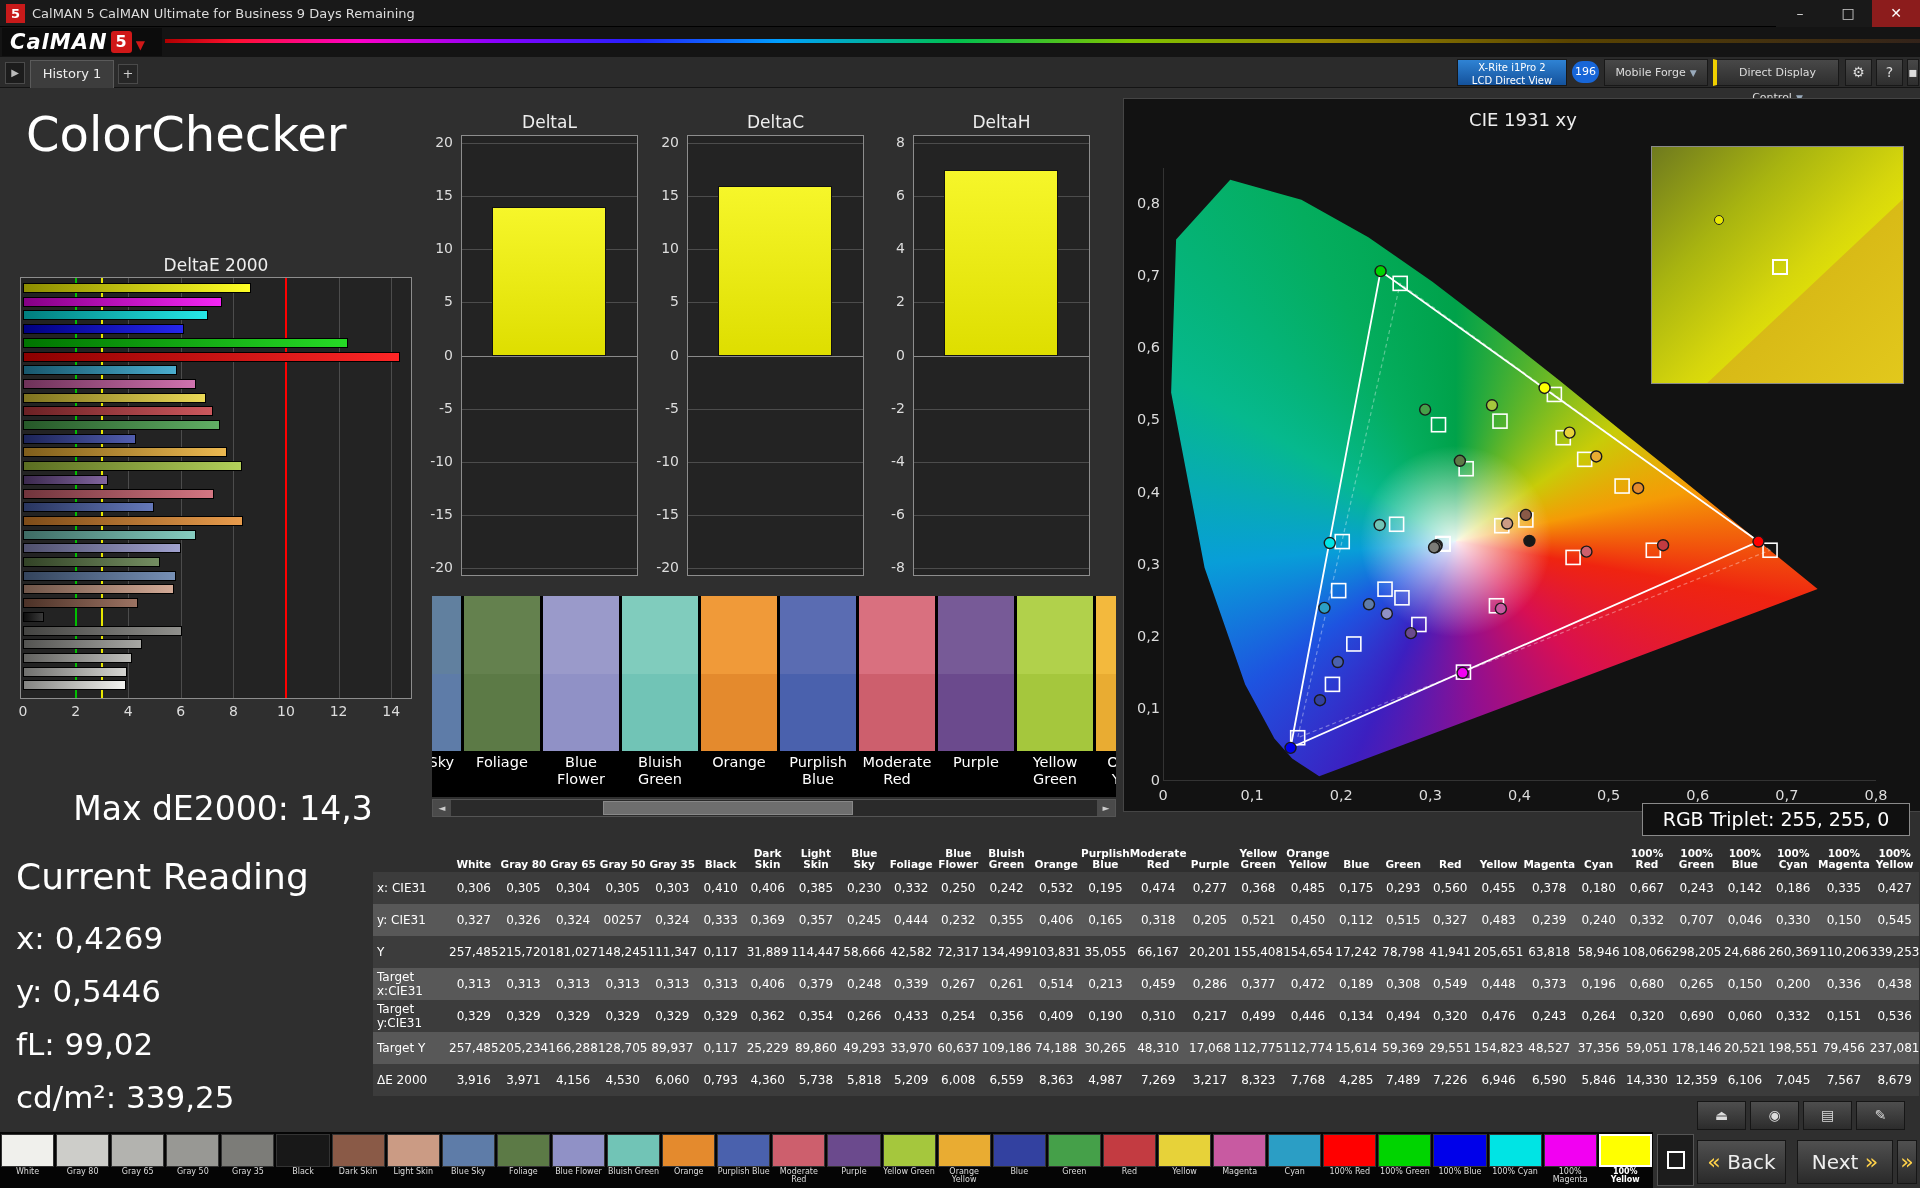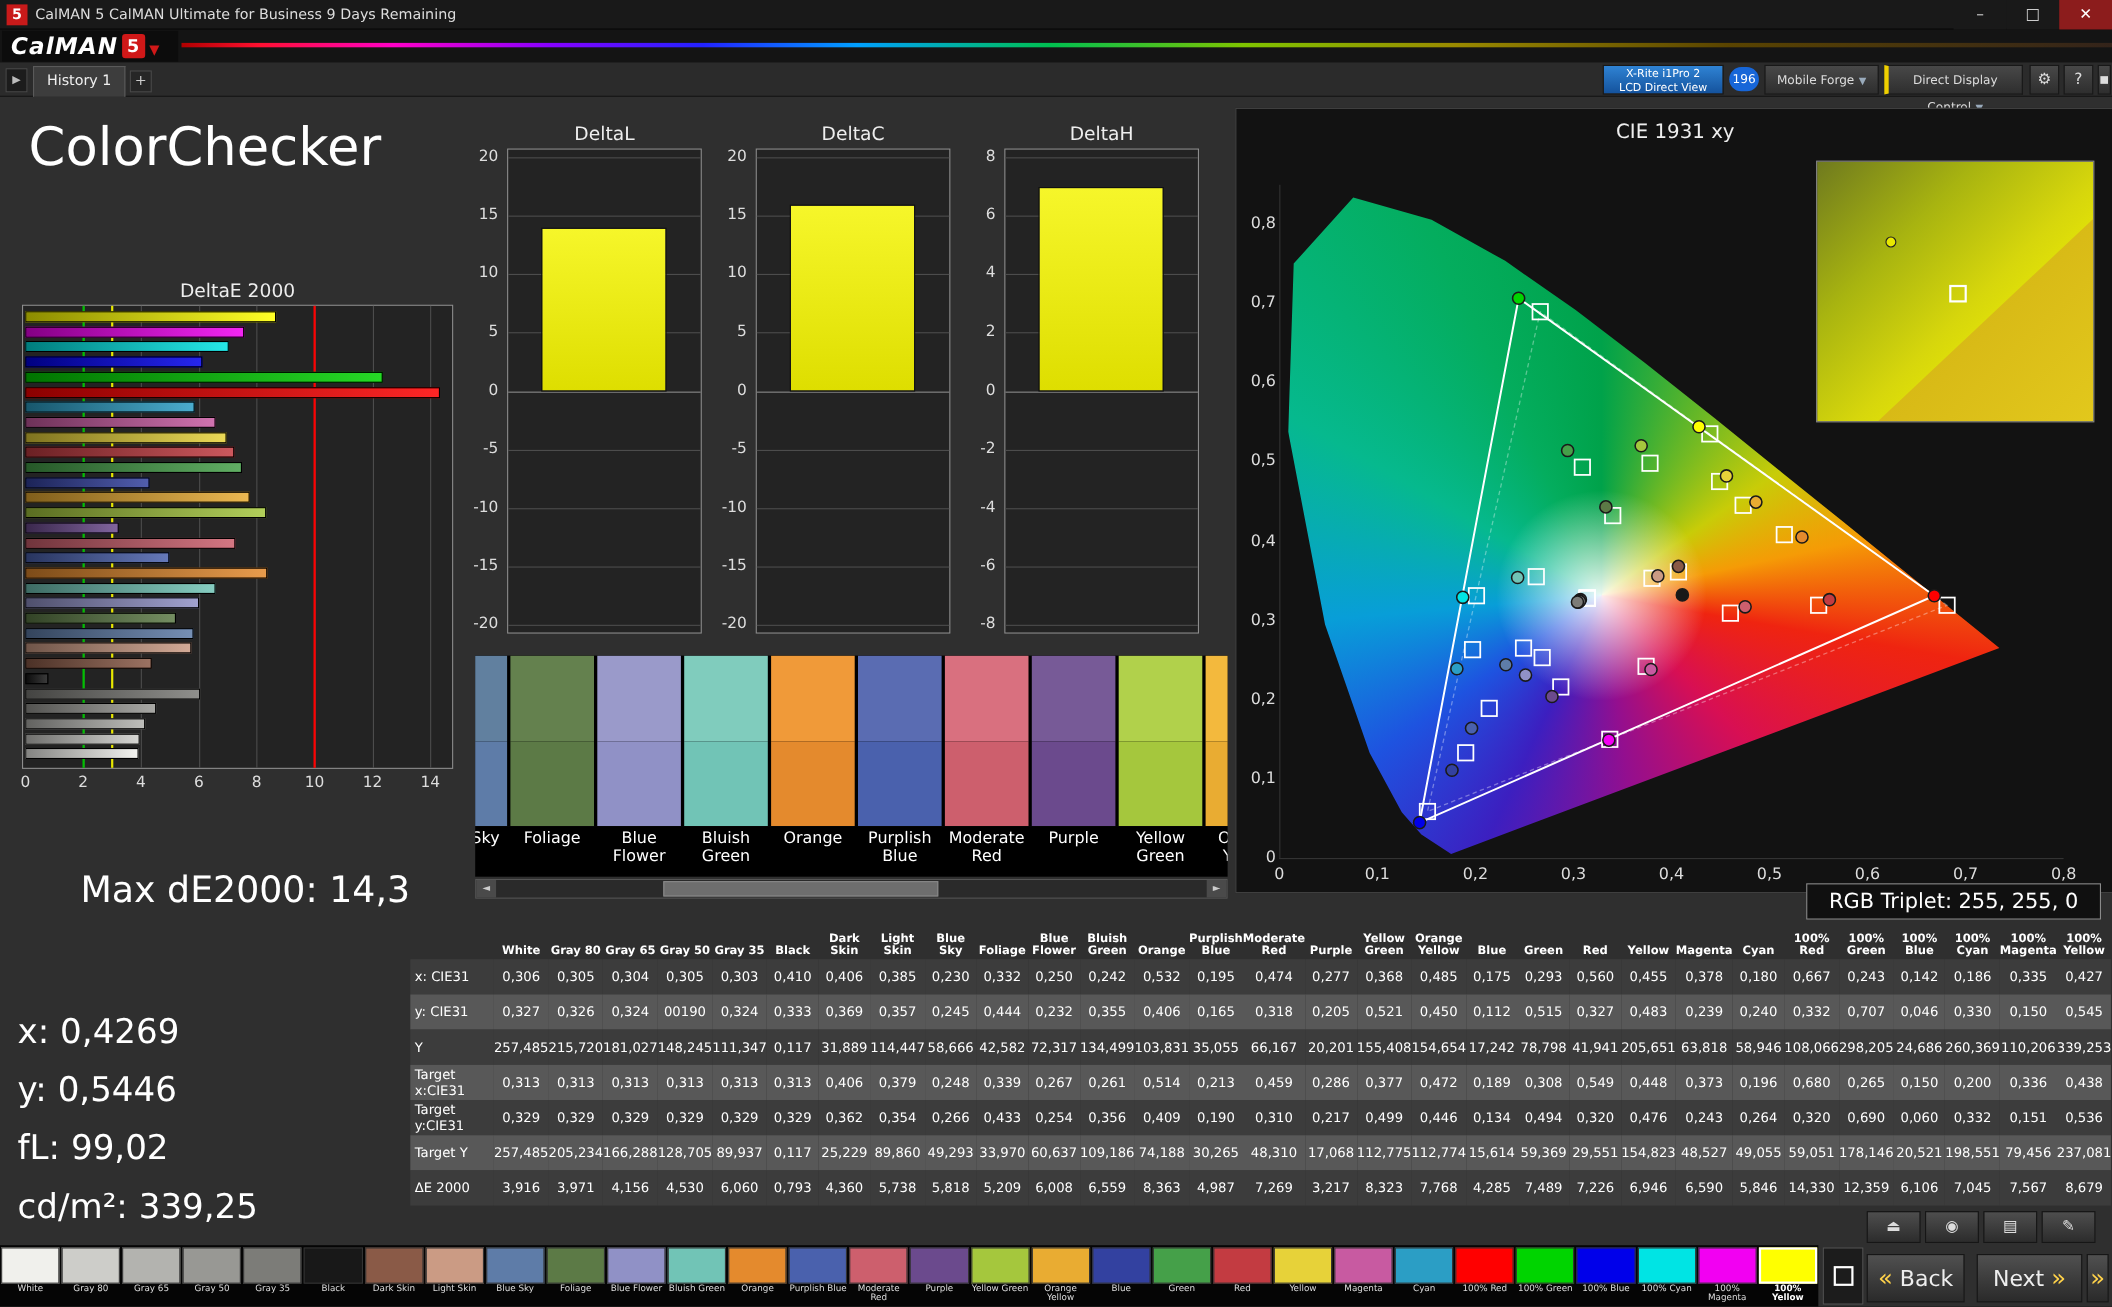--- a/index.html
+++ b/index.html
@@ -223,20 +223,21 @@
       <span style="left: -9px;">0</span>
       <span style="left: 43.6px;">2</span>
       <span style="left: 96.2px;">4</span>
       <span style="left: 148.8px;">6</span>
       <span style="left: 201.4px;">8</span>
       <span style="left: 254px;">10</span>
       <span style="left: 306.6px;">12</span>
       <span style="left: 359.2px;">14</span>
     </div>
   <div class="abs max-line">Max dE2000: 14,3</div>
+  <div class="abs cr-title">Current Reading</div>
   <div class="abs cr-line" style="top:920px">x: 0,4269</div>
   <div class="abs cr-line" style="top:973px">y: 0,5446</div>
   <div class="abs cr-line" style="top:1026px">fL: 99,02</div>
   <div class="abs cr-line" style="top:1079px">cd/m²: 339,25</div>
 
   <div class="abs vchart-title" style="left:461px" id="dl-title">DeltaL</div>
   <div class="abs vticks" style="left:427px" id="dl-ticks">
       <span style="top: -1px;">20</span>
       <span style="top: 52.125px;">15</span>
       <span style="top: 105.25px;">10</span>
@@ -539,21 +540,21 @@
           <td>0,142</td>
           <td>0,186</td>
           <td>0,335</td>
           <td>0,427</td>
         </tr>
         <tr class="light">
           <td class="rowlabel">y: CIE31</td>
           <td>0,327</td>
           <td>0,326</td>
           <td>0,324</td>
-          <td>00190</td>
+          <td>00257</td>
           <td>0,324</td>
           <td>0,333</td>
           <td>0,369</td>
           <td>0,357</td>
           <td>0,245</td>
           <td>0,444</td>
           <td>0,232</td>
           <td>0,355</td>
           <td>0,406</td>
           <td>0,165</td>
@@ -691,21 +692,21 @@
           <td>30,265</td>
           <td>48,310</td>
           <td>17,068</td>
           <td>112,775</td>
           <td>112,774</td>
           <td>15,614</td>
           <td>59,369</td>
           <td>29,551</td>
           <td>154,823</td>
           <td>48,527</td>
-          <td>49,055</td>
+          <td>37,356</td>
           <td>59,051</td>
           <td>178,146</td>
           <td>20,521</td>
           <td>198,551</td>
           <td>79,456</td>
           <td>237,081</td>
         </tr>
         <tr class="dark">
           <td class="rowlabel">ΔE 2000</td>
           <td>3,916</td>

